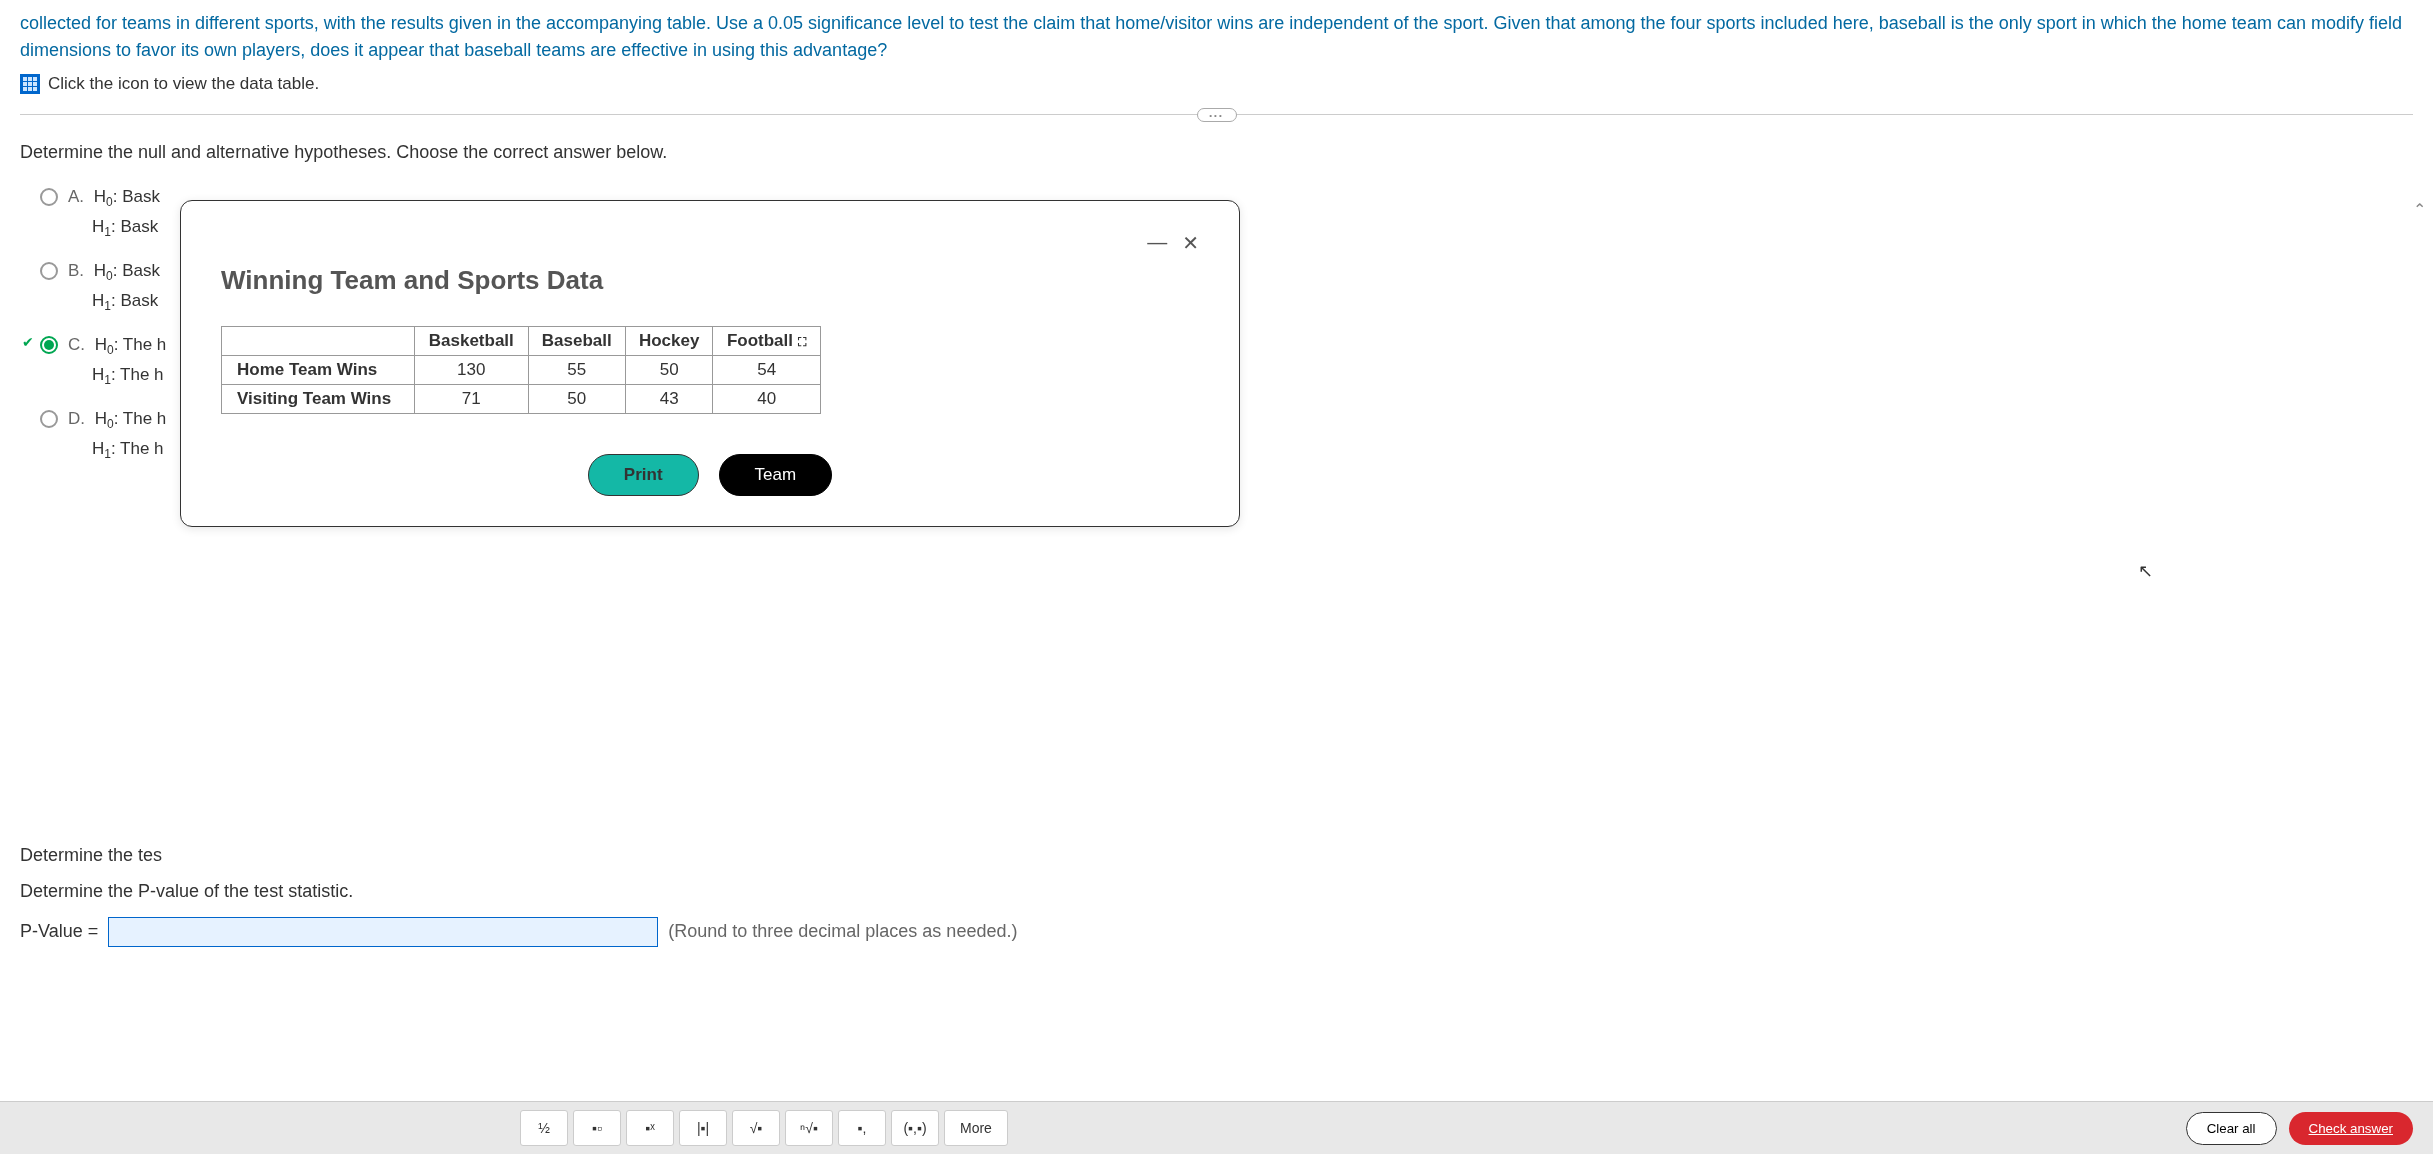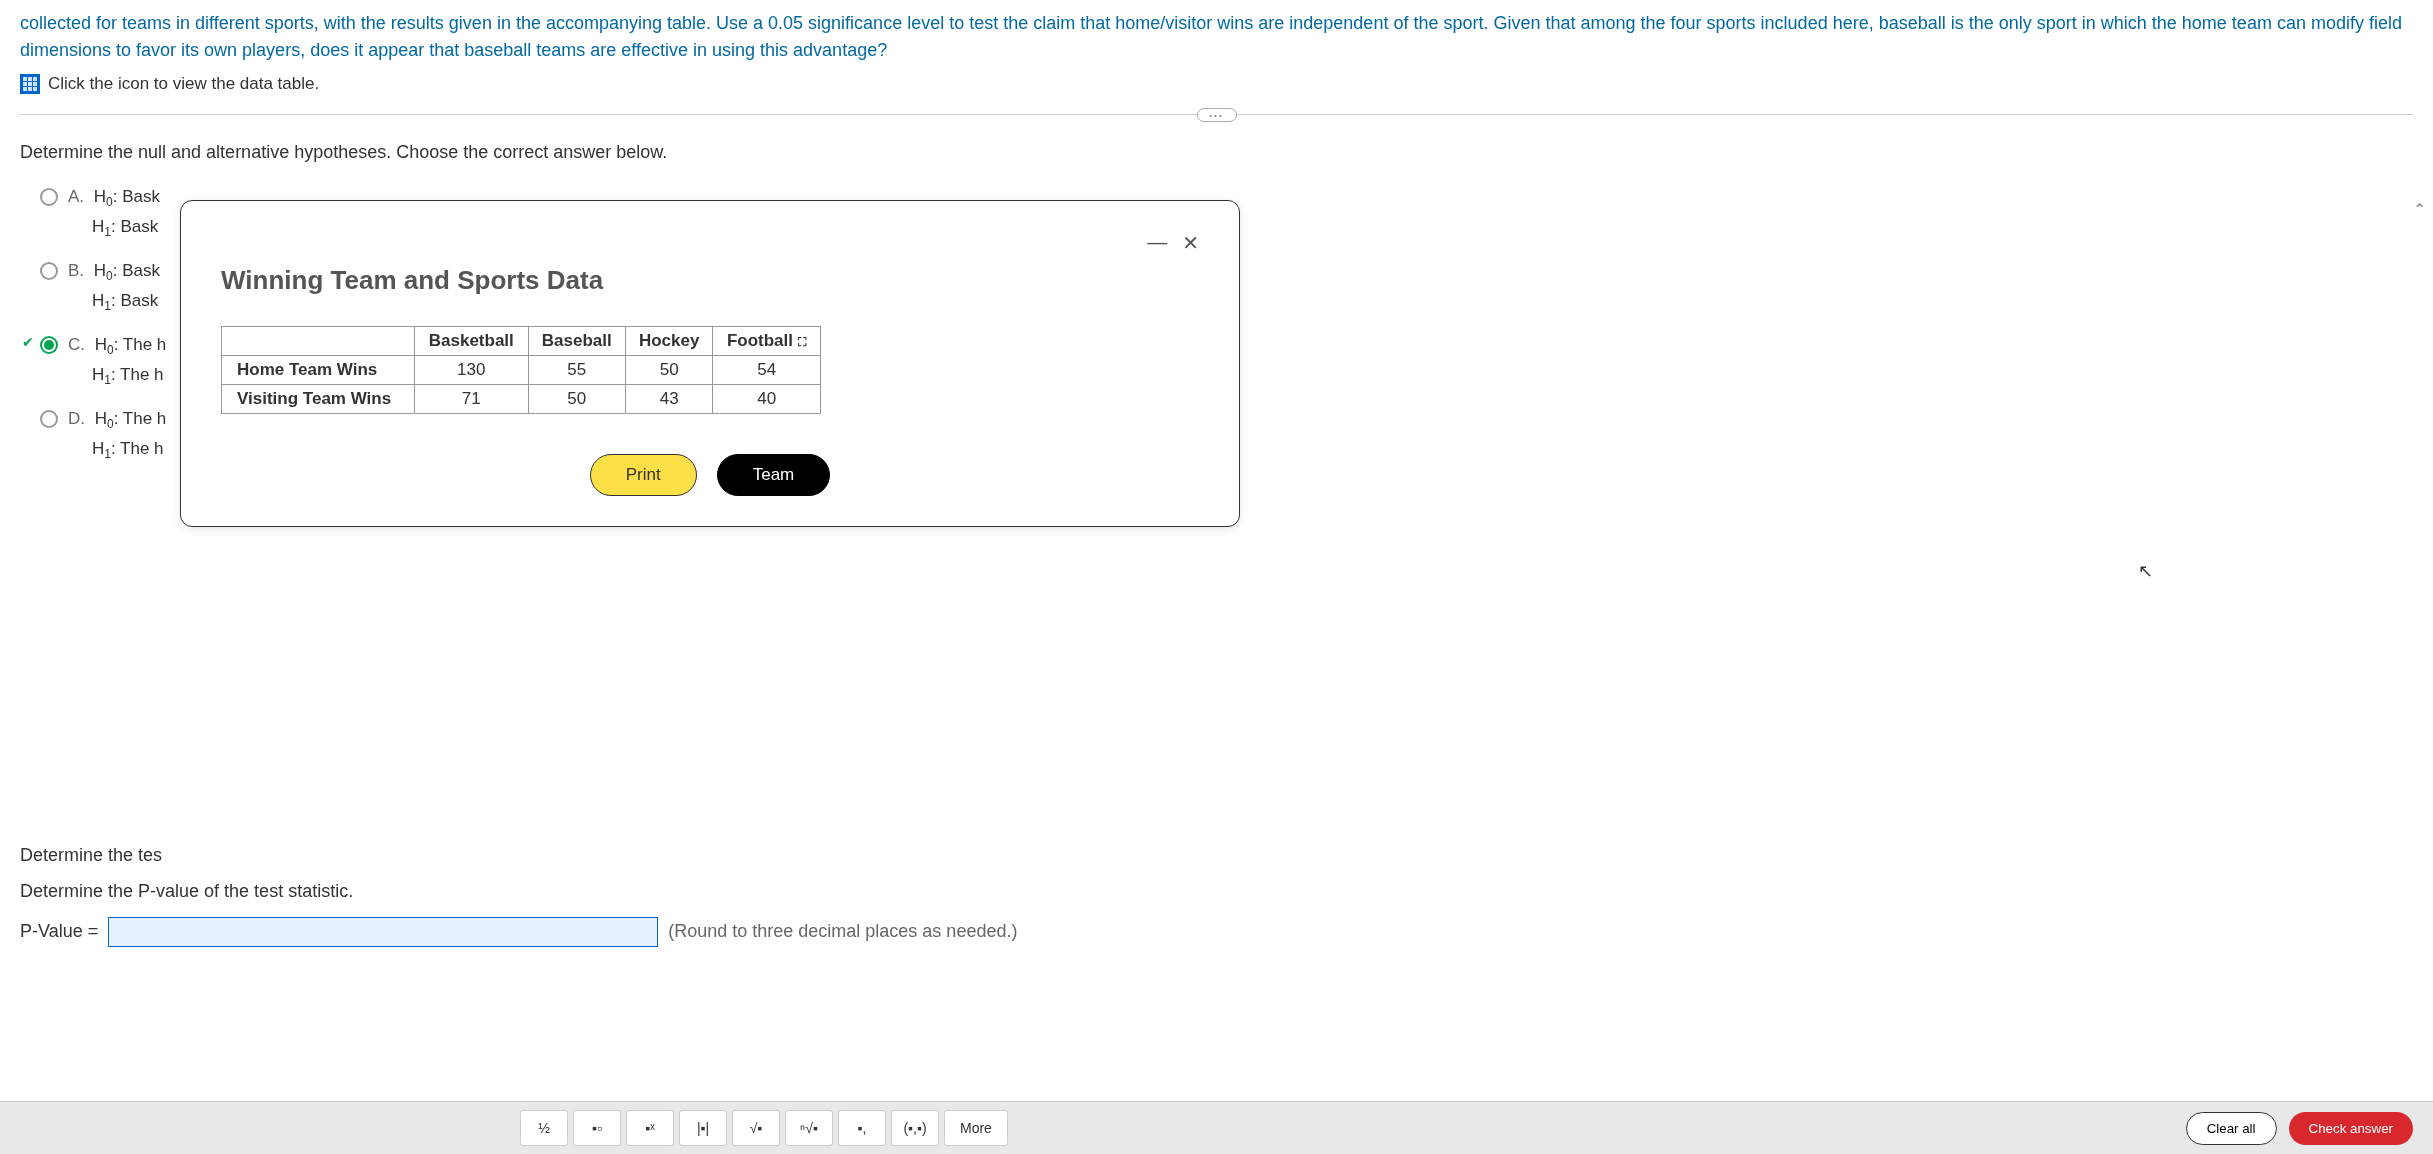--- a/index.html
+++ b/index.html
@@ -30,21 +30,21 @@
     .min-icon, .close-icon { cursor: pointer; color: #555; font-size: 20px; }
     .modal-title { font-size: 26px; color: #555; margin-bottom: 30px; }
     .data-table { border-collapse: collapse; width: 600px; margin-bottom: 40px; }
     .data-table th, .data-table td { border: 1px solid #999; padding: 4px 10px; text-align: center; font-size: 17px; }
     .data-table th { font-weight: bold; }
     .data-table .row-label { text-align: left; font-weight: bold; padding-left: 15px; }
     .data-table .empty-cell { border: 1px solid #999; }
     .fullscreen-icon { font-size: 12px; margin-left: 5px; }
     .modal-buttons { display: flex; justify-content: center; gap: 20px; }
     .btn { padding: 10px 35px; border-radius: 25px; font-size: 17px; cursor: pointer; border: 1px solid #333; }
-    .btn-print { background: #fde047; color: #333; }
+    .btn-print { background: #14b8a6; color: #333; font-weight: bold; }
     .btn-done { background: #000; color: #fff; border-color: #000; }
     
     
     .lower-section { margin-top: 380px; }
     .determine-text { font-size: 18px; margin: 15px 0 10px; }
     .chi-line { font-size: 18px; margin-bottom: 15px; }
     .chi-sq { font-style: italic; }
     .supscript { font-size: 12px; vertical-align: super; }
     .answer-val { position: relative; }
     .answer-val::after { content: ''; position: absolute; top: -3px; right: -8px; width: 6px; height: 6px; background: #d9534f; border-radius: 50%; }
@@ -52,21 +52,21 @@
     .pvalue-row { display: flex; align-items: center; gap: 10px; font-size: 18px; margin-top: 15px; }
     .pvalue-input { width: 550px; height: 30px; border: 1px solid #0066cc; background: #e6f2ff; padding: 0 8px; }
     
     
     .bottom-bar { position: fixed; bottom: 0; left: 0; right: 0; background: #e8e8e8; padding: 8px 20px; display: flex; justify-content: space-between; align-items: center; border-top: 1px solid #ccc; }
     .tool-buttons { display: flex; gap: 5px; margin-left: 500px; }
     .tool-btn { width: 48px; height: 36px; background: #fff; border: 1px solid #ccc; display: flex; justify-content: center; align-items: center; font-size: 14px; cursor: pointer; border-radius: 3px; }
     .more-btn { padding: 0 15px; width: auto; }
     .action-buttons { display: flex; gap: 12px; }
     .clear-btn { padding: 8px 20px; background: #fff; border: 1px solid #333; border-radius: 20px; cursor: pointer; }
-    .check-btn { padding: 8px 20px; background: #d9272e; color: #fff; border: none; border-radius: 20px; cursor: pointer; }
+    .check-btn { padding: 8px 20px; background: #d9272e; color: #fff; border: none; border-radius: 20px; cursor: pointer; text-decoration: underline; }
     .cursor-icon { position: absolute; right: 280px; top: 560px; font-size: 18px; color: #333; }
     .scroll-indicator { position: absolute; right: 5px; top: 200px; width: 15px; }
     .scroll-up { color: #888; }
   </style>
 </head>
 <body>
 
 <div class="main-container">
   <p class="question-text">collected for teams in different sports, with the results given in the accompanying table. Use a 0.05 significance level to test the claim that home/visitor wins are independent of the sport. Given that among the four sports included here, baseball is the only sport in which the home team can modify field dimensions to favor its own players, does it appear that baseball teams are effective in using this advantage?</p>
 

